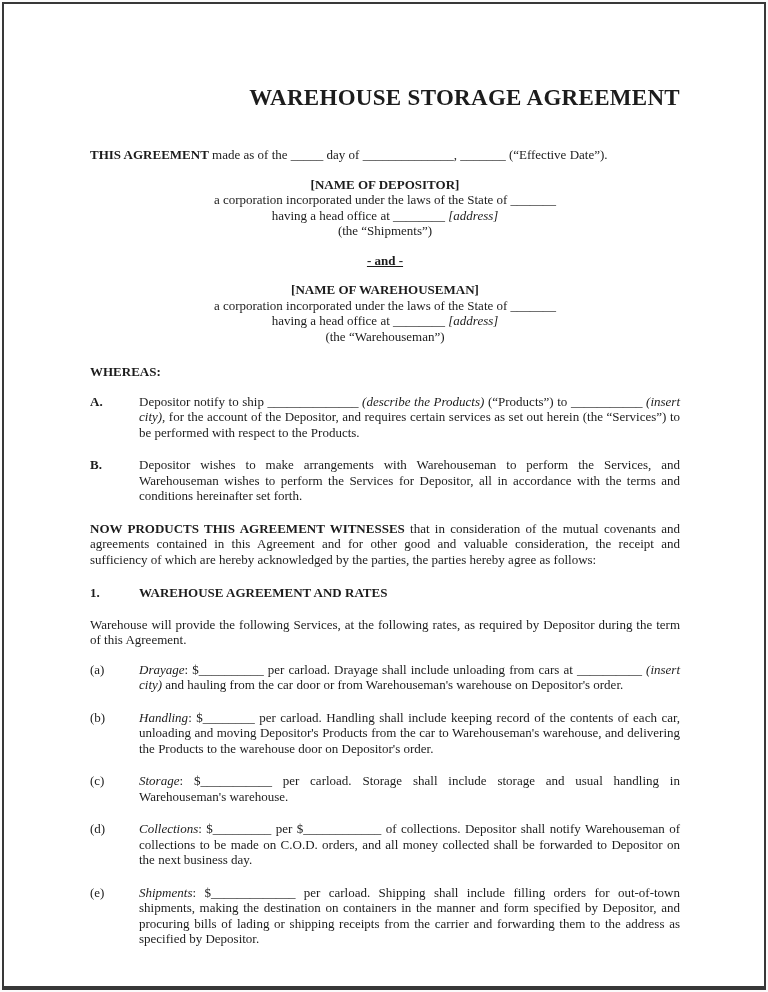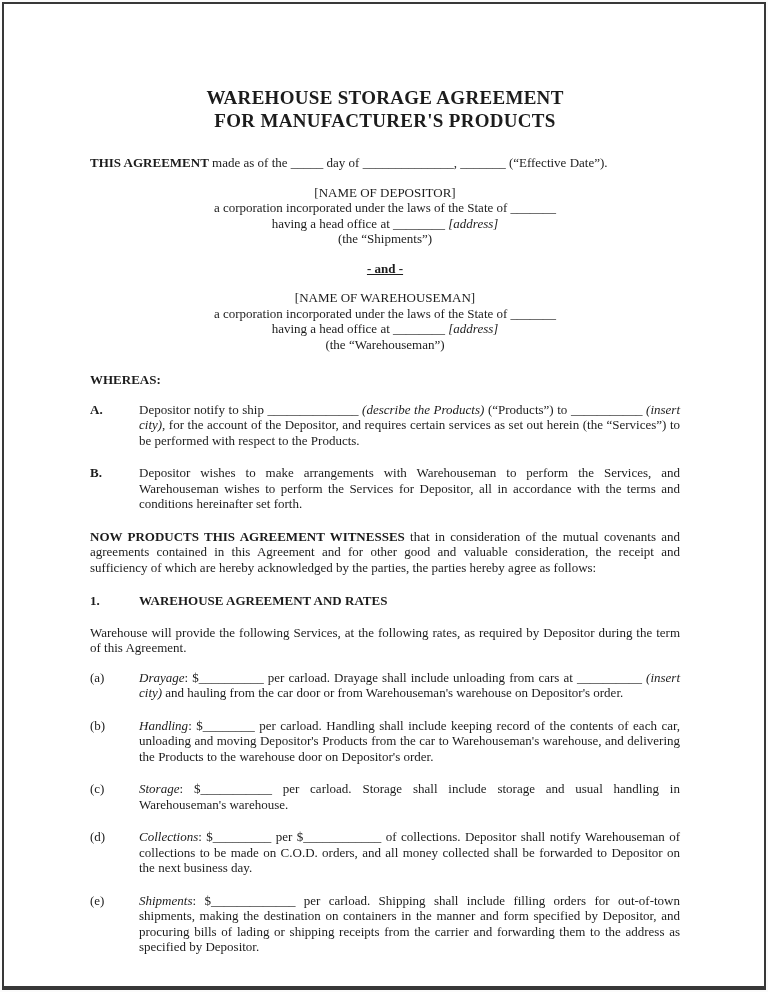--- a/index.html
+++ b/index.html
@@ -24,41 +24,41 @@
     border: 2px solid #383838;
     border-bottom-width: 4px;
     box-sizing: border-box;
     padding: 82px 84px 40px 86px;
     font-family: "Liberation Serif", "DejaVu Serif", serif;
     font-size: 13px;
     line-height: 15.5px;
     color: #1c1c1c;
   }
   .doc-title {
-    text-align: center;
+    text-align: right;
     font-weight: bold;
-    font-size: 19px;
+    font-size: 23px;
     line-height: 23px;
     letter-spacing: 0.3px;
-    margin-bottom: 23px;
+    margin-bottom: 38px;
   }
   .para {
     text-align: justify;
     margin: 0 0 14px 0;
   }
   .label-line {
     font-weight: bold;
     margin: 0 0 14px 0;
   }
   .centered-block {
     text-align: center;
     margin: 0 0 13px 0;
   }
   .party-name {
-    font-weight: normal;
+    font-weight: bold;
   }
   .and-sep {
     text-align: center;
     font-weight: bold;
     margin: 14px 0 14px 0;
     text-decoration: underline;
   }
   .whereas {
     font-weight: bold;
     margin: 20px 0 14px 0;
@@ -89,21 +89,20 @@
   .seg-i { font-style: italic; }
 </style>
 </head>
 <body>
 
 <div class="stage">
   <div class="page">
 
     <div class="doc-title">
       <div>WAREHOUSE STORAGE AGREEMENT</div>
-      <div>FOR MANUFACTURER'S PRODUCTS</div>
     </div>
 
     <p class="para"><span class="seg-b">THIS AGREEMENT</span><span> made as of the _____ day of ______________, _______ (“Effective Date”).</span></p>
 
 
     <div class="centered-block">
       <div class="party-name">[NAME OF DEPOSITOR]</div>
       <div>a corporation incorporated under the laws of the State of _______</div>
       <div><span>having a head office at ________ </span><span class="seg-i">[address]</span></div>
       <div>(the “Shipments”)</div>

